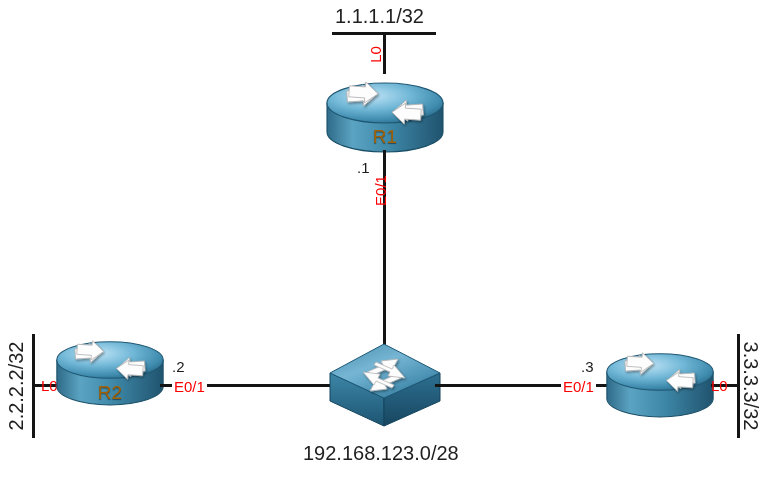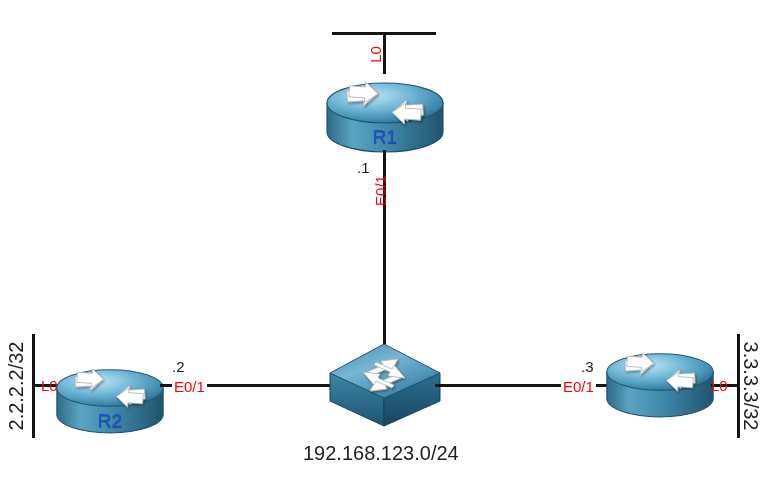--- a/index.html
+++ b/index.html
@@ -61,34 +61,35 @@
 
   
   .device {
     position: absolute;
   }
   .device svg { display: block; overflow: visible; }
   .dev-name {
     position: absolute;
     width: 100%;
     text-align: center;
-    color: #1d4ed8;
+    color: #a16207;
     font-size: 19px;
     font-family: "Liberation Sans", sans-serif;
     text-shadow: 0 1px 1px rgba(0,0,0,.45);
     pointer-events: none;
   }
 </style>
 </head>
 <body>
 
 <div id="canvas">
 
   <div class="loop-bar loop-bar-h" style="left:332px; top:32px; width:104px;"></div>
 
+  <div class="lbl lbl-ip" style="left:335px; top:6px;">1.1.1.1/32</div>
 
   <div class="link link-v" style="left:383px; top:32px; height:42px;"></div>
 
   <div class="lbl lbl-iface rot-ccw" style="left:364px; top:47px; width:22px; text-align:center;">L0</div>
 
   <div class="device" style="left:325px; top:70px; width:120px; height:90px;">
     <svg width="120" height="90" viewBox="0 0 120 90">
       <defs>
         <linearGradient id="r1body" x1="0" y1="0" x2="1" y2="0">
           <stop offset="0%" stop-color="#2e6b88"></stop>
@@ -129,21 +130,21 @@
   <div class="lbl lbl-iface rot-ccw" style="left:359px; top:183px; width:42px; text-align:center;">E0/1</div>
 
   <div class="loop-bar loop-bar-v" style="left:32px; top:334px; height:104px;"></div>
 
   <div class="lbl lbl-ip rot-ccw" style="left:-36px; top:376px; width:104px; text-align:center;">2.2.2.2/32</div>
 
   <div class="link link-h" style="left:32px; top:384px; width:27px;"></div>
 
   <div class="lbl lbl-iface" style="left:41px; top:378px;">L0</div>
 
-  <div class="device" style="left:55px; top:356px; width:110px; height:86px;">
+  <div class="device" style="left:55px; top:328px; width:110px; height:86px;">
     <svg width="110" height="86" viewBox="0 0 120 90">
       <defs>
         <linearGradient id="r2body" x1="0" y1="0" x2="1" y2="0">
           <stop offset="0%" stop-color="#2e6b88"></stop>
           <stop offset="22%" stop-color="#5ba3c2"></stop>
           <stop offset="55%" stop-color="#3d86a6"></stop>
           <stop offset="100%" stop-color="#20536e"></stop>
         </linearGradient>
         <radialGradient id="r2top" cx="38%" cy="32%" r="78%">
           <stop offset="0%" stop-color="#bfe4f6"></stop>
@@ -204,21 +205,21 @@
 
       <g filter="url(#swsh)" fill="#fdfdfd" stroke="#b5b5b5" stroke-width="0.8" stroke-linejoin="round">
         <path d="M40,34 L56,27 L54,23 L71,21 L64,34 L62,30 L46,37 Z"></path>
         <path d="M74,40 L58,47 L60,51 L43,53 L50,40 L52,44 L68,37 Z"></path>
         <path d="M49,24 L65,31 L67,27 L78,40 L61,38 L63,34 L47,27 Z"></path>
         <path d="M65,50 L49,43 L47,47 L36,34 L53,36 L51,40 L67,47 Z"></path>
       </g>
     </svg>
   </div>
 
-  <div class="lbl lbl-ip" style="left:303px; top:443px;">192.168.123.0/24</div>
+  <div class="lbl lbl-ip" style="left:303px; top:443px;">192.168.123.0/28</div>
 
   <div class="link link-h" style="left:435px; top:384px; width:175px;"></div>
 
   <div class="lbl lbl-octet" style="left:581px; top:359px;">.3</div>
 
   <div class="lbl lbl-iface" style="left:561px; top:378px; background:#ffffff; padding:1px 2px;">E0/1</div>
 
   <div class="device" style="left:605px; top:340px; width:110px; height:86px;">
     <svg width="110" height="86" viewBox="0 0 120 90">
       <defs>

